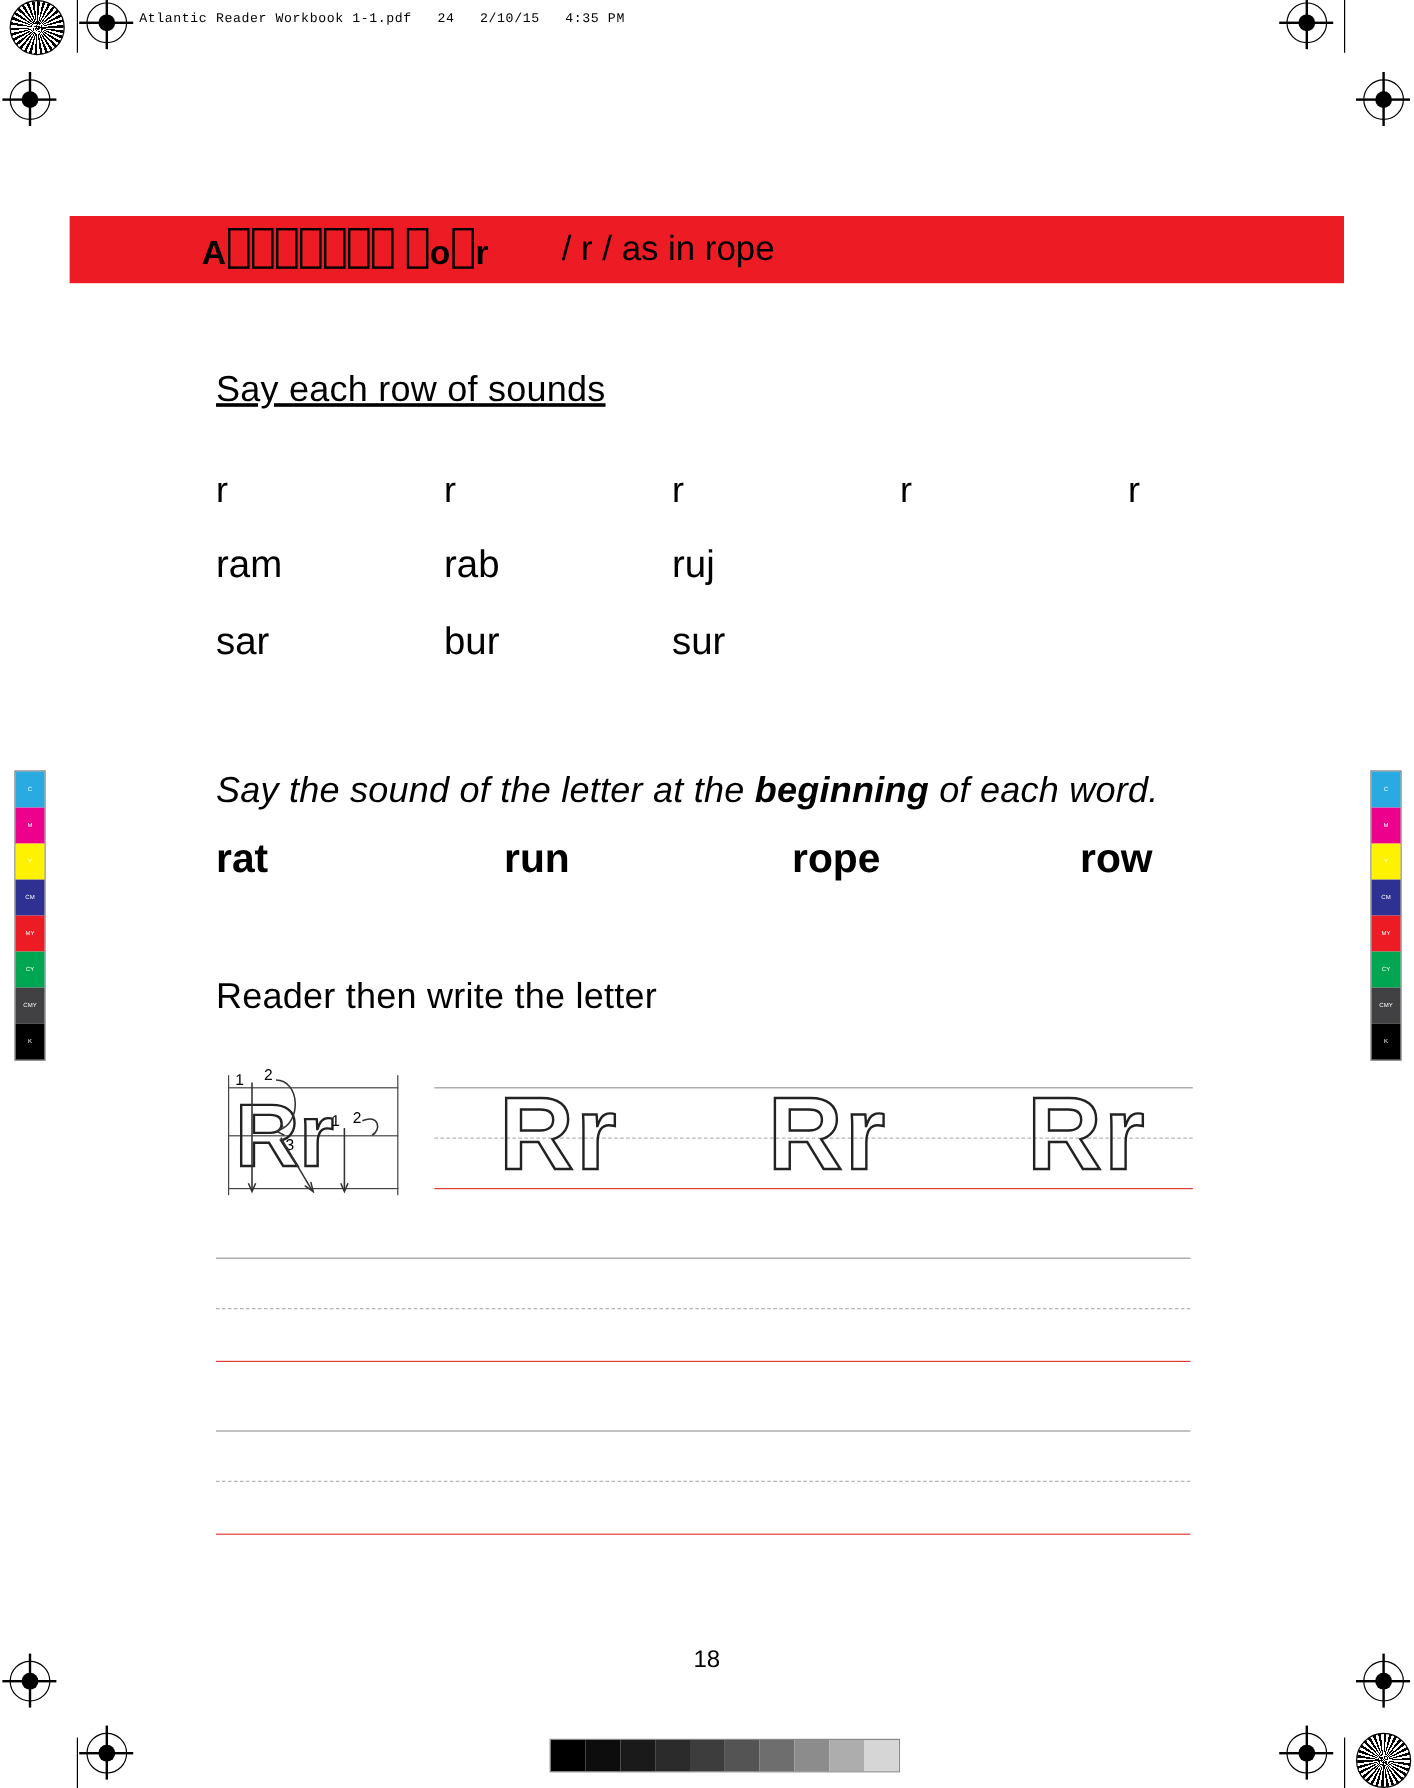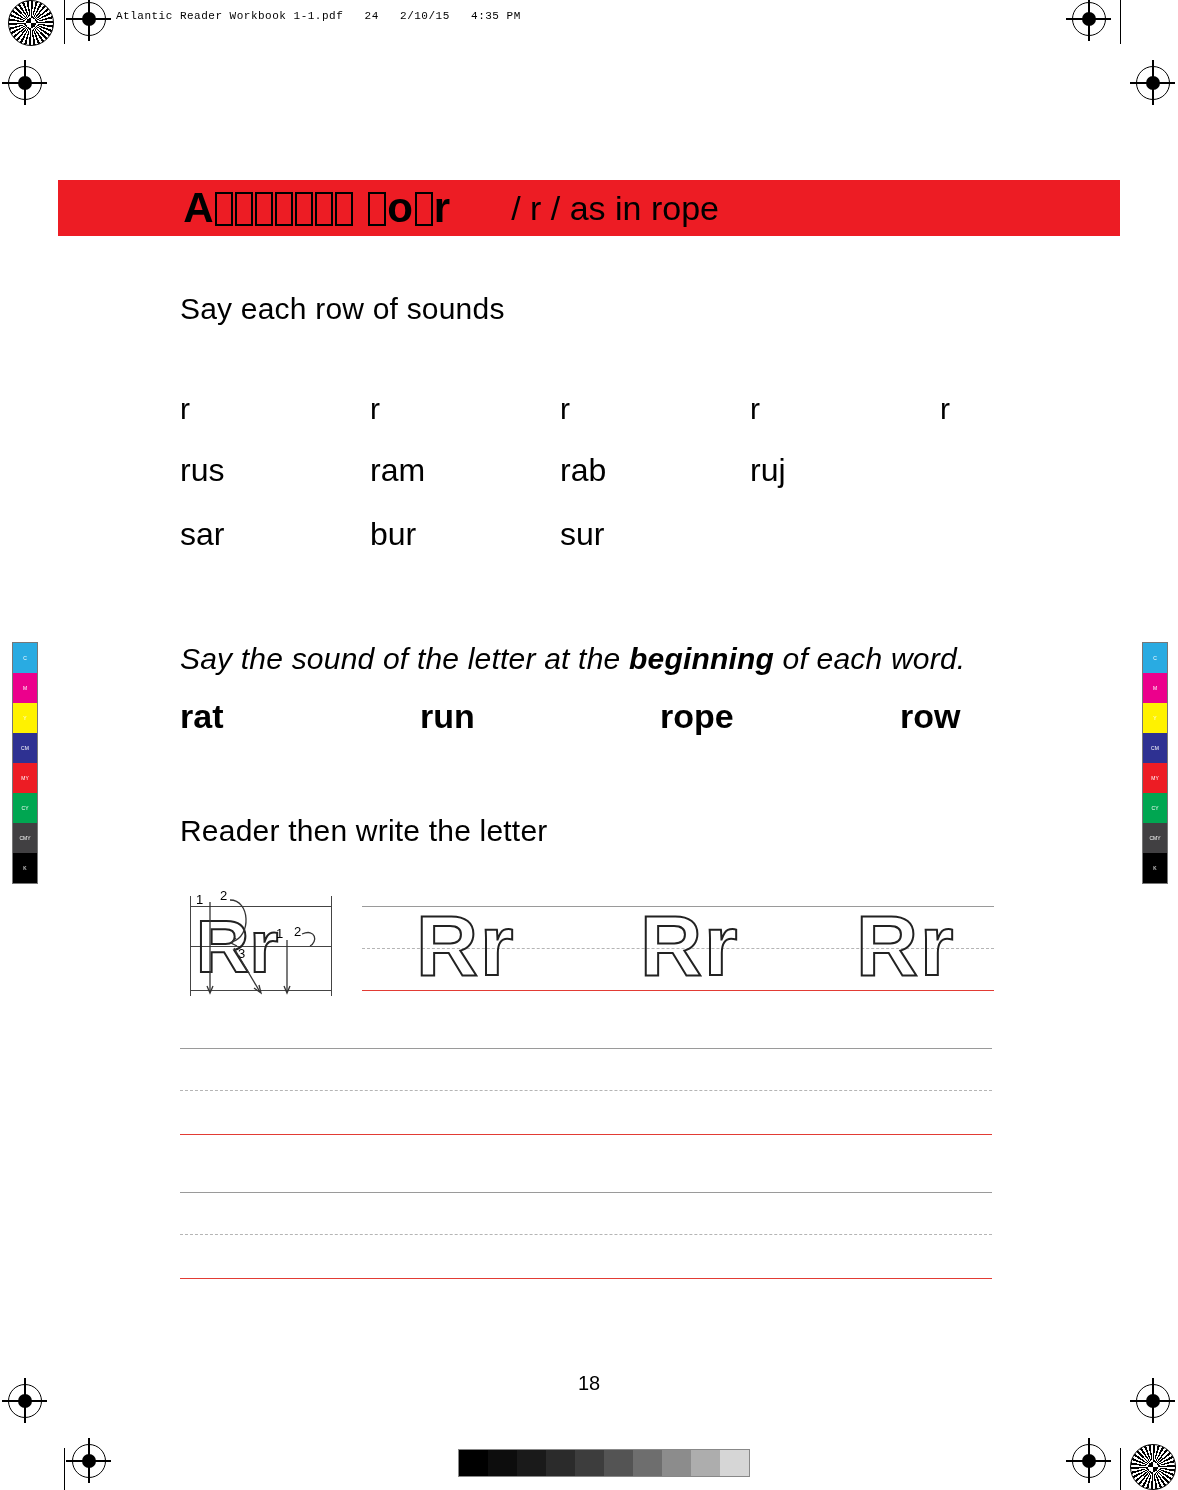--- a/index.html
+++ b/index.html
@@ -87,28 +87,28 @@
     position: absolute;
     left: 58px;
     top: 180px;
     width: 1062px;
     height: 56px;
     background: #ED1C24;
     display: flex;
     align-items: center;
   }
   .band-title {
-    font-size: 42px;
+    font-size: 28px;
     font-weight: bold;
     letter-spacing: 1px;
     margin-left: 76px;
     white-space: pre;
   }
   .band-sub {
-    font-size: 34px;
+    font-size: 29px;
     margin-left: 60px;
     white-space: pre;
   }
   .band-box {
     display: inline-block;
     width: 18px;
     height: 34px;
     border: 2px solid #000;
     vertical-align: -4px;
     margin: 0 1px;
@@ -289,32 +289,31 @@
     <div style="background: rgb(0, 0, 0);">K</div>
   </div>
 
 <div class="band">
   <div class="band-title">
     <span>A</span><span class="band-box"></span><span class="band-box"></span><span class="band-box"></span><span class="band-box"></span><span class="band-box"></span><span class="band-box"></span><span class="band-box"></span>&nbsp;<span class="band-box"></span><span>o</span><span class="band-box"></span><span>r</span>
   </div>
   <div class="band-sub">/ r / as in rope</div>
 </div>
 
-<div class="h-instruction" style="left:180px; top:292px;">Say each row of sounds</div>
+<div class="h-instruction" style="left:180px; top:308px;text-decoration:underline;">Say each row of sounds</div>
 
 <div class="soundrow" style="top:392px;">
   <span>r</span>
   <span>r</span>
   <span>r</span>
   <span>r</span>
   <span>r</span>
 </div>
 
 <div class="soundrow big" style="top:452px;">
-  <span>rus</span>
   <span>ram</span>
   <span>rab</span>
   <span>ruj</span>
 </div>
 
 <div class="soundrow big" style="top:516px;">
   <span>sar</span>
   <span>bur</span>
   <span>sur</span>
 </div>

